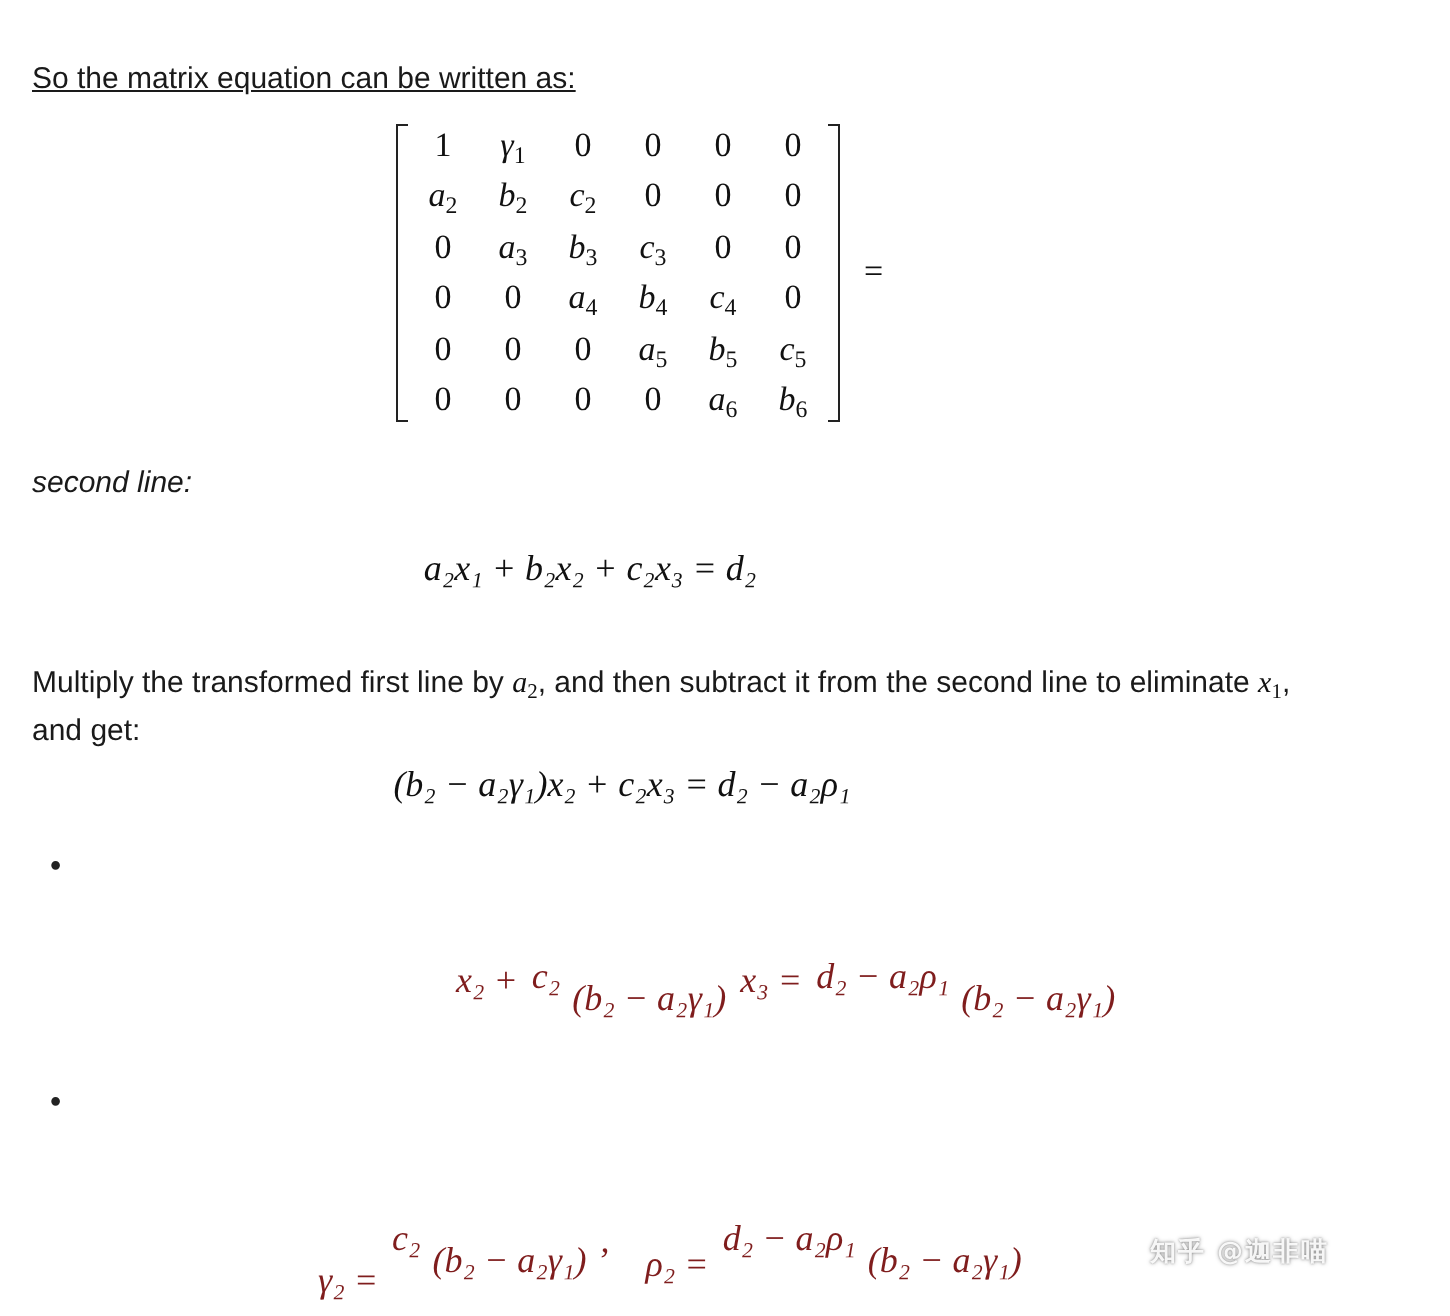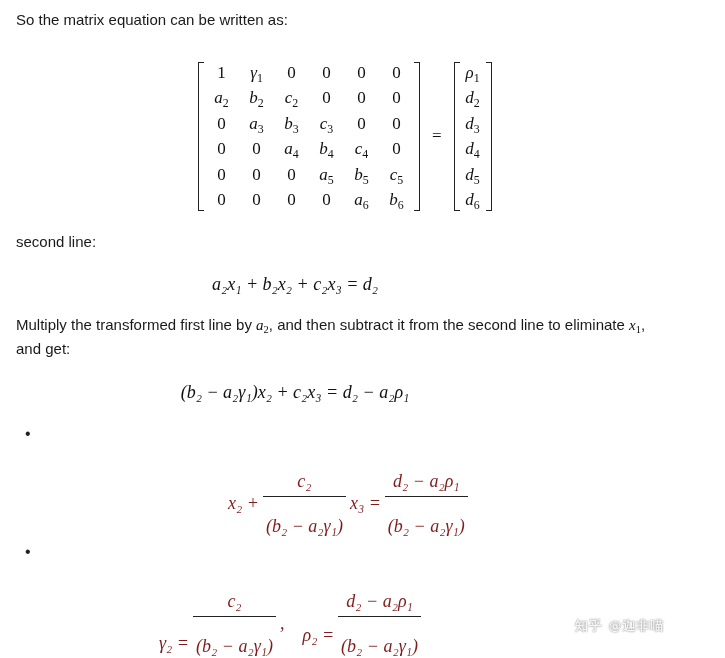--- a/index.html
+++ b/index.html
@@ -47,41 +47,41 @@
 
   .bullet {
     position: absolute; left: 25px; font-size: 16px; color: #222;
   }
 
   .frac-eq {
     position: absolute; display: flex; align-items: center;
     font-family: "Liberation Serif", "DejaVu Serif", serif; font-size: 18px; color: #7f1d1d;
   }
   .frac {
-    display: inline-flex; flex-direction: column; align-items: center; margin: 0 4px;
+    display: inline-flex; align-items: center; margin: 0 4px;
     vertical-align: middle;
   }
   .frac .num, .frac .den { padding: 0 3px; white-space: nowrap; line-height: 22px; }
   .frac .bar { width: 100%; border-top: 1.2px solid #222; }
   .frac .den { padding-top: 4px; margin-top: 14px; }
   .frac .num { padding-bottom: 4px; }
   .txt { white-space: pre; }
 
   .watermark {
     position: absolute; left: 575px; top: 617px; font-size: 13px; color: rgba(255,255,255,0.92);
     font-family: "DejaVu Sans", sans-serif; letter-spacing: 1px;
     text-shadow: 0 0 2px rgba(0,0,0,0.35), 0 0 1px rgba(0,0,0,0.35);
     white-space: nowrap;
     font-weight: bold;
   }
 </style>
 </head>
 <body>
 
-<div class="para" style="top:8px;">So the matrix equation can be written as:</div>
+<div class="para" style="top:28px;text-decoration:underline;">So the matrix equation can be written as:</div>
 
 <div class="matrix-eq">
   <div class="bmat mat-a" id="matA">
       <div class="cell num">1</div>
       <div class="cell"><span>γ</span><sub>1</sub></div>
       <div class="cell num">0</div>
       <div class="cell num">0</div>
       <div class="cell num">0</div>
       <div class="cell num">0</div>
       <div class="cell"><span>a</span><sub>2</sub></div>
@@ -109,40 +109,32 @@
       <div class="cell"><span>b</span><sub>5</sub></div>
       <div class="cell"><span>c</span><sub>5</sub></div>
       <div class="cell num">0</div>
       <div class="cell num">0</div>
       <div class="cell num">0</div>
       <div class="cell num">0</div>
       <div class="cell"><span>a</span><sub>6</sub></div>
       <div class="cell"><span>b</span><sub>6</sub></div>
     </div>
   <span class="eq-sign">=</span>
-  <div class="bmat mat-d" id="matD">
-      <div class="cell"><span>ρ</span><sub>1</sub></div>
-      <div class="cell"><span>d</span><sub>2</sub></div>
-      <div class="cell"><span>d</span><sub>3</sub></div>
-      <div class="cell"><span>d</span><sub>4</sub></div>
-      <div class="cell"><span>d</span><sub>5</sub></div>
-      <div class="cell"><span>d</span><sub>6</sub></div>
-    </div>
 </div>
 
-<div class="para" style="top:230px;">second line:</div>
+<div class="para" style="top:230px;font-style:italic;">second line:</div>
 
 <div class="centered-eq math" style="top:274px;">a₂x₁ + b₂x₂ + c₂x₃ = d₂</div>
 
-<div class="para" style="top:313px; width:700px;">
+<div class="para" style="top:330px; width:700px;">
   <span>Multiply the transformed first line by </span><span class="math"><span>a</span><sub>2</sub></span><span>, and then subtract it from the second line to eliminate </span><span class="math"><span>x</span><sub>1</sub></span><span>,</span><br>
   <span>and get:</span>
 </div>
 
-<div class="centered-eq math" style="top:382px; padding-left:0;">(b₂ − a₂γ₁)x₂ + c₂x₃ = d₂ − a₂ρ₁</div>
+<div class="centered-eq math" style="top:382px; padding-left:16px;">(b₂ − a₂γ₁)x₂ + c₂x₃ = d₂ − a₂ρ₁</div>
 
 <div class="bullet" style="top:425px;">•</div>
 
 <div class="frac-eq math" style="left:228px; top:470px;">
   <span class="txt">x₂ +</span>
   <span class="frac">
     <span class="num">c₂</span>
     <span class="bar"></span>
     <span class="den">(b₂ − a₂γ₁)</span>
   </span>

